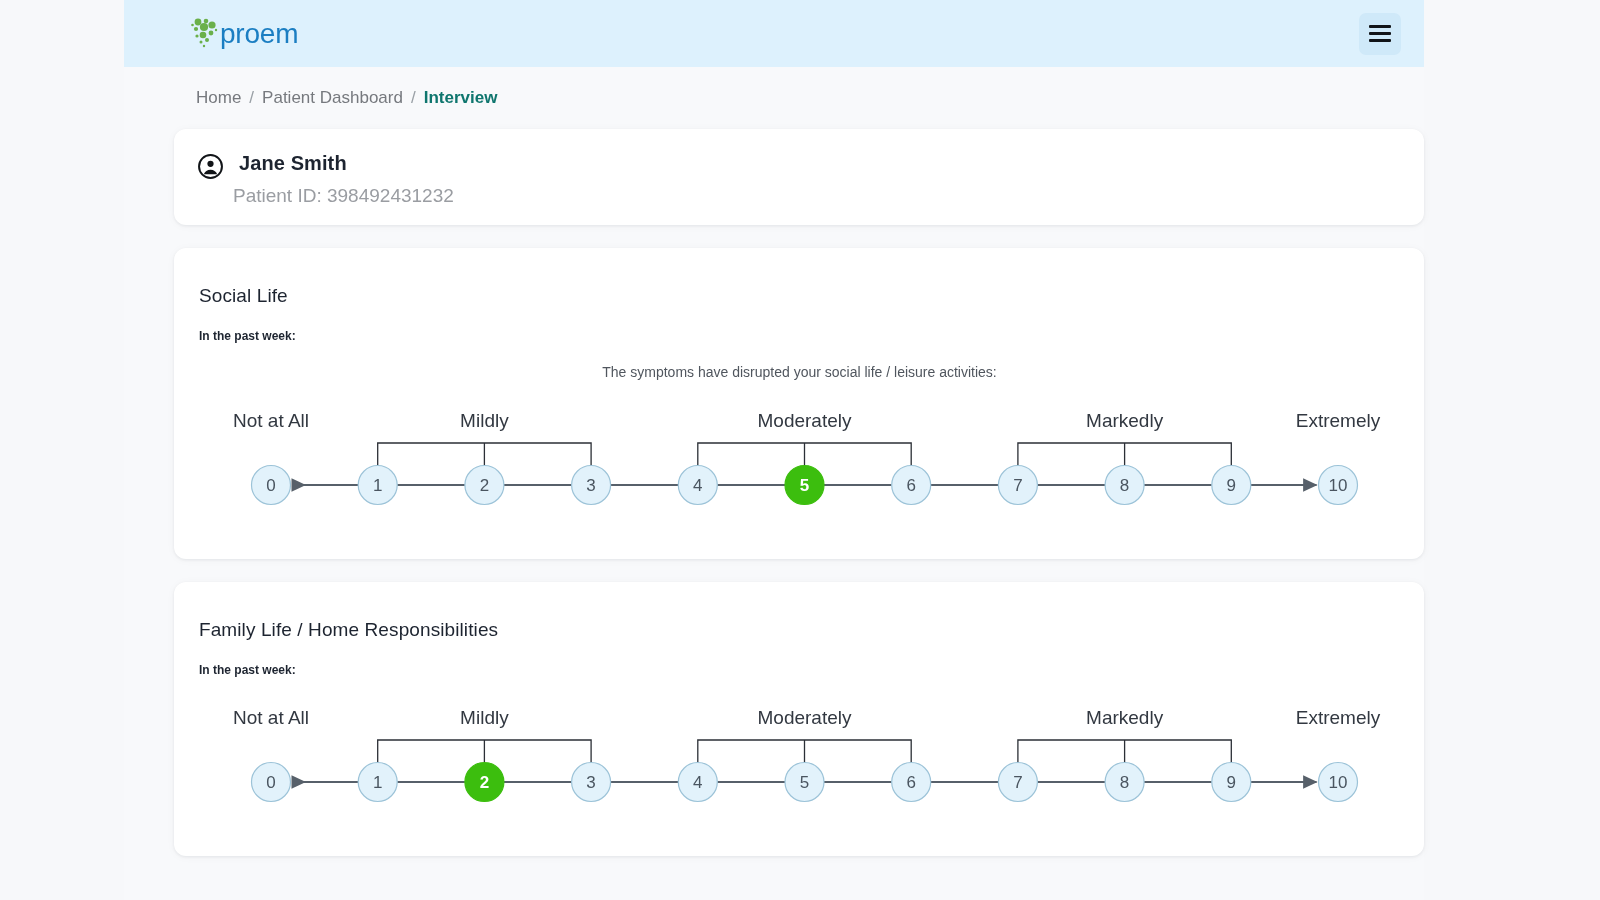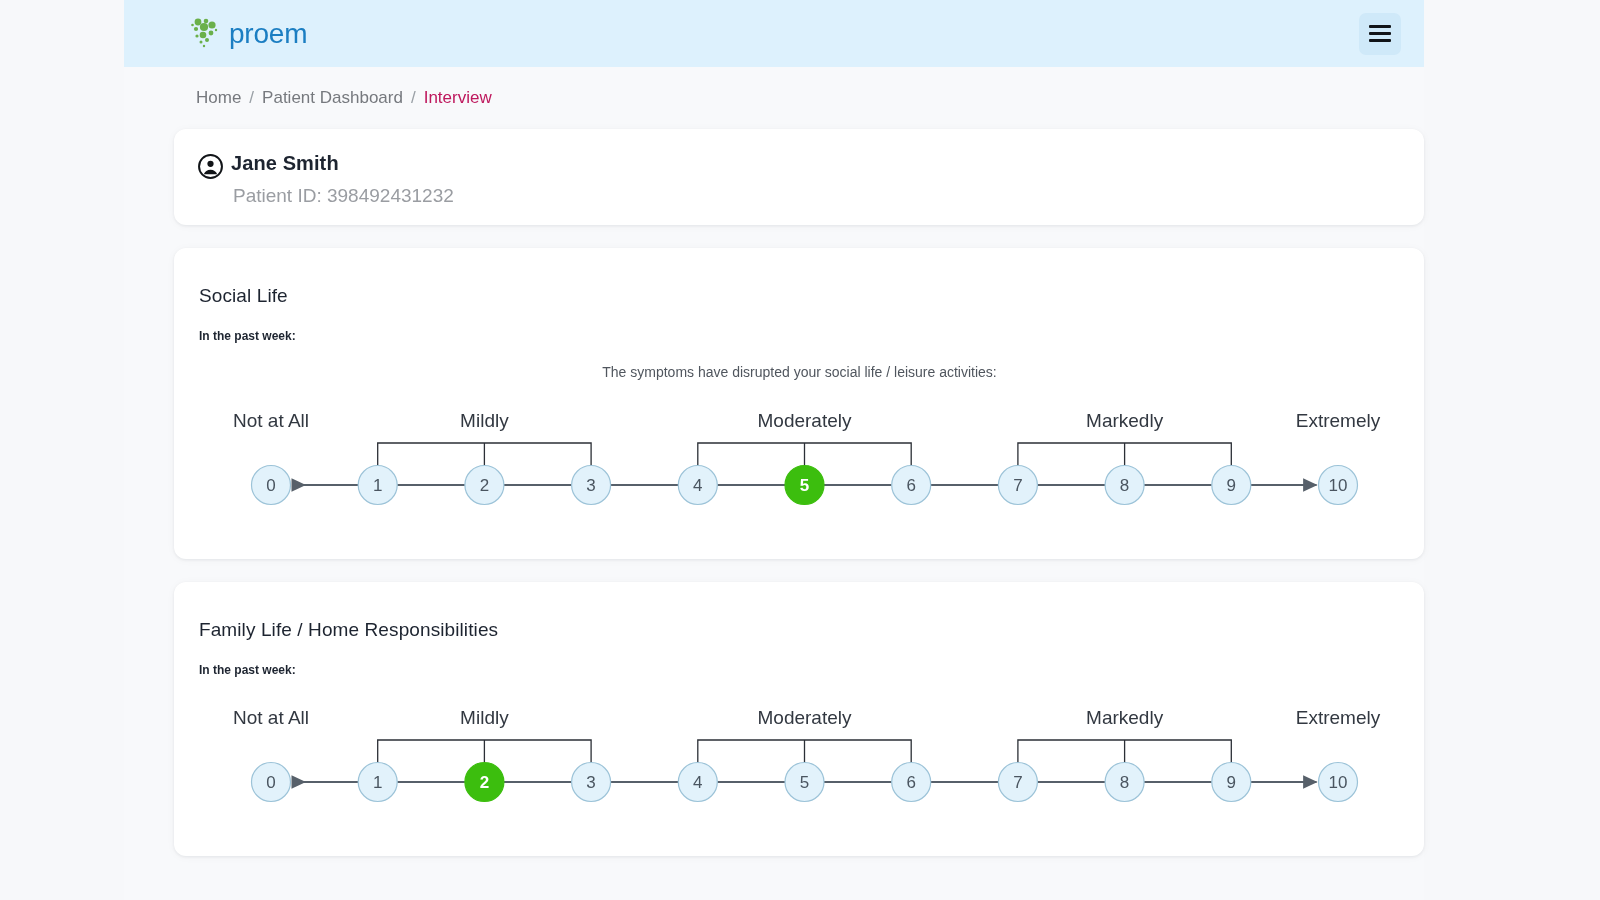--- a/index.html
+++ b/index.html
@@ -30,21 +30,20 @@
     height: 67px;
     background: #ddf1fd;
     display: flex;
     align-items: center;
     justify-content: space-between;
     padding: 0 23px 0 66px;
   }
   .brand {
     display: flex;
     align-items: center;
-    gap: 9px;
   }
   .brand-mark { width: 30px; height: 34px; display: block; }
   .brand-name {
     font-size: 28px;
     color: #1b7ec2;
     letter-spacing: -0.2px;
     font-weight: 400;
     line-height: 1;
   }
   .menu-button {
@@ -70,39 +69,39 @@
   .breadcrumb {
     padding: 21px 0 0 72px;
     font-size: 17px;
     color: #76797e;
     display: flex;
     align-items: center;
     gap: 8px;
     line-height: 1.2;
   }
   .breadcrumb .crumb { color: #76797e; text-decoration: none; }
-  .breadcrumb .crumb.current { color: #be185d; }
+  .breadcrumb .crumb.current { color: #0f766e; font-weight: bold; }
   .breadcrumb .sep { color: #9aa0a6; }
   
   .card {
     margin: 0 0 0 50px;
     width: 1250px;
     background: #ffffff;
     border-radius: 12px;
     box-shadow: 0 1px 3px rgba(20,30,45,0.07), 0 1px 10px rgba(20,30,45,0.035);
   }
   .patient-card {
     margin-top: 21px;
     padding: 22px 24px 26px 24px;
     height: 96px;
   }
   .patient-row {
     display: flex;
     align-items: flex-start;
-    gap: 8px;
+    gap: 16px;
   }
   .avatar-icon { width: 25px; height: 25px; flex: none; margin-top: 3px;}
   .patient-name {
     font-size: 20px;
     font-weight: 700;
     color: #1d2430;
     line-height: 1.25;
     letter-spacing: 0.1px;
   }
   .patient-id {

